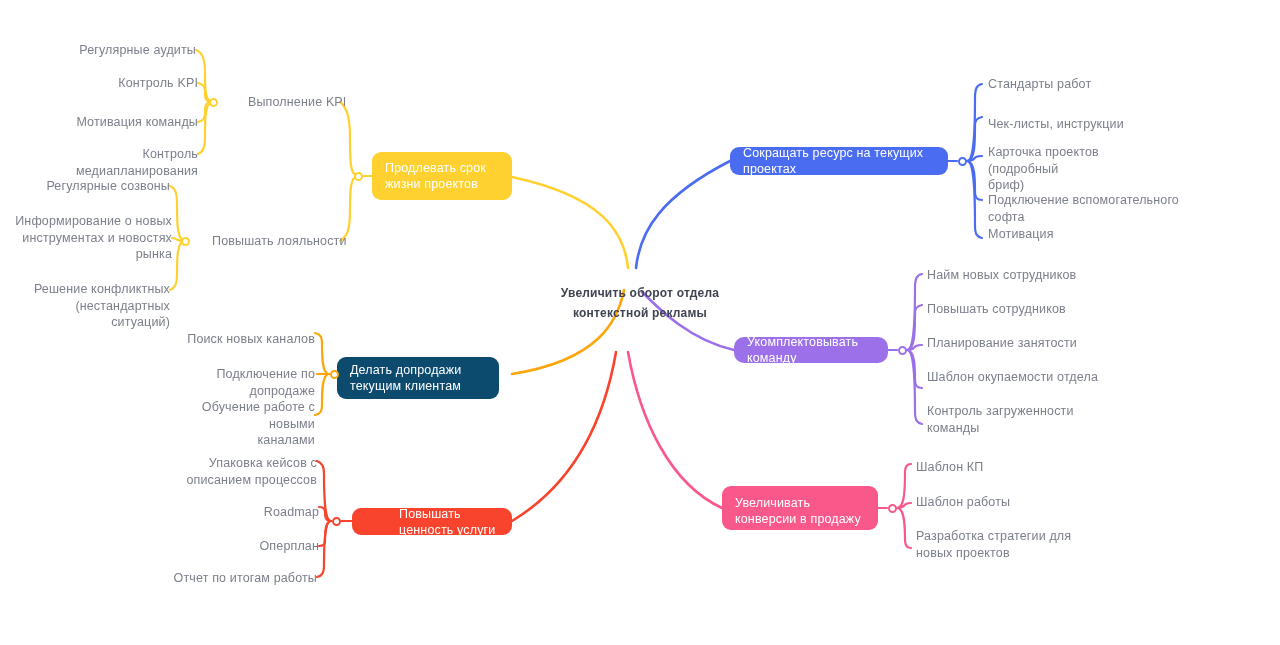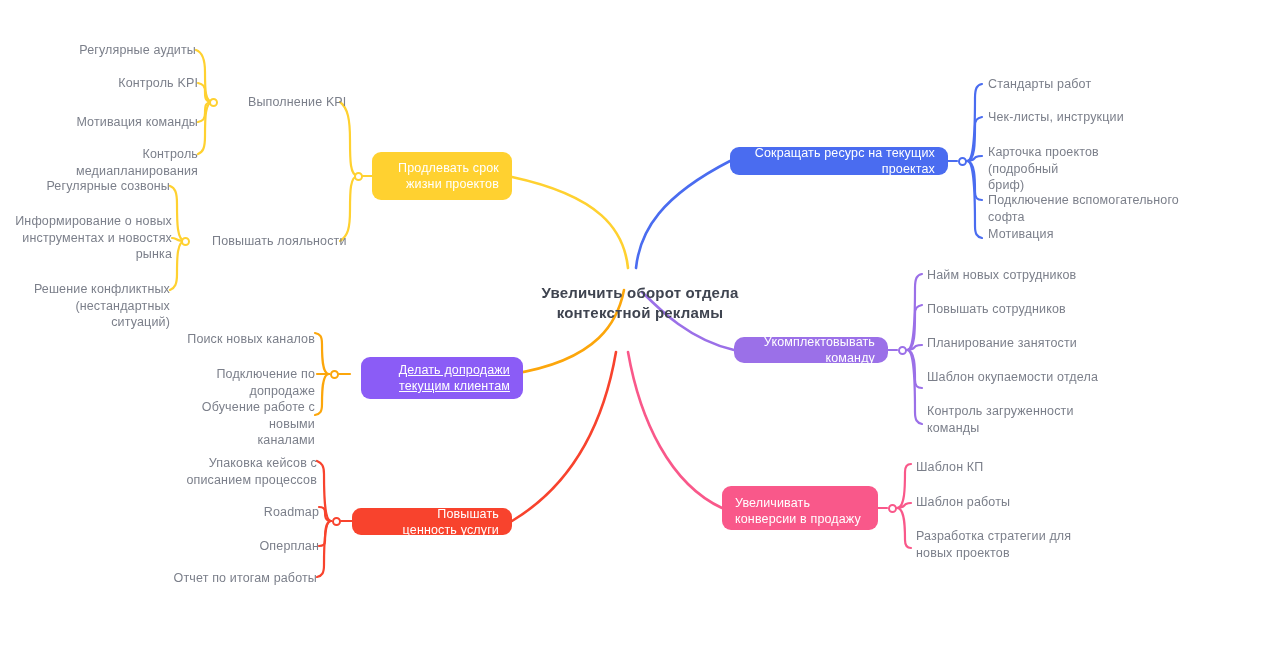--- a/index.html
+++ b/index.html
@@ -10,38 +10,38 @@
     overflow:hidden;
     position:relative;
   }
   #map{position:absolute;top:0;left:0;width:1280px;height:645px;}
   svg.links{position:absolute;top:0;left:0;width:1280px;height:645px;pointer-events:none;}
 
   .center-title{
     position:absolute;
     width:230px;
     text-align:center;
-    font-size:15px;
+    font-size:12px;
     font-weight:bold;
     line-height:20px;
     color:#3f4450;
     letter-spacing:.2px;
   }
 
   .node{
     position:absolute;
     border-radius:9px;
     color:#ffffff;
     font-size:12.5px;
     line-height:16px;
     padding:9px 13px;
     box-sizing:border-box;
     letter-spacing:.15px;
   }
-  .node.center-h{display:flex;align-items:center;text-align:right;}
+  .node.center-h{display:flex;align-items:center;}
 
   .leaf{
     position:absolute;
     font-size:12.5px;
     line-height:16.5px;
     color:#7b7f8a;
     letter-spacing:.15px;
     white-space:pre-line;
   }
   .leaf.r{text-align:right;}
@@ -130,21 +130,21 @@
   <div class="leaf l" style="left:212px;top:233px;width:160px;">Повышать лояльности</div>
   <div class="dot" style="left:181px;top:237px;border:2.2px solid #FFD130;"></div>
 
   <div class="leaf r" style="left:40px;top:178px;width:130px;">Регулярные созвоны</div>
   <div class="leaf r" style="left:10px;top:213px;width:162px;">Информирование о новых
 инструментах и новостях
 рынка</div>
   <div class="leaf r" style="left:20px;top:281px;width:150px;">Решение конфликтных
 (нестандартных ситуаций)</div>
 
-  <div class="node center-h" style="left:361px;top:357px;width:162px;height:42px;background:#8b5cf6;text-decoration:underline;">
+  <div class="node center-h" style="left:337px;top:357px;width:162px;height:42px;background:#0c4a6e;">
     <span>Делать допродажи текущим клиентам</span>
   </div>
   <div class="dot" style="left:330px;top:370px;border:2.2px solid #FCA60B;"></div>
 
   <div class="leaf r" style="left:180px;top:331px;width:135px;">Поиск новых каналов</div>
   <div class="leaf r" style="left:160px;top:366px;width:155px;">Подключение по допродаже</div>
   <div class="leaf r" style="left:155px;top:399px;width:160px;">Обучение работе с новыми
 каналами</div>
 
   <div class="node center-h" style="left:352px;top:508px;width:160px;height:27px;background:#F8432D;padding-left:47px;">
@@ -157,21 +157,21 @@
   <div class="leaf r" style="left:180px;top:504px;width:139px;">Roadmap</div>
   <div class="leaf r" style="left:180px;top:538px;width:139px;">Оперплан</div>
   <div class="leaf r" style="left:150px;top:570px;width:167px;">Отчет по итогам работы</div>
 
   <div class="node center-h" style="left:730px;top:147px;width:218px;height:28px;background:#4A6CF0;">
     <span>Сокращать ресурс на текущих проектах</span>
   </div>
   <div class="dot" style="left:958px;top:157px;border:2.2px solid #4A6CF0;"></div>
 
   <div class="leaf l" style="left:988px;top:76px;width:200px;">Стандарты работ</div>
-  <div class="leaf l" style="left:988px;top:109px;width:200px;">Чек-листы, инструкции</div>
+  <div class="leaf l" style="left:988px;top:116px;width:200px;">Чек-листы, инструкции</div>
   <div class="leaf l" style="left:988px;top:144px;width:172px;">Карточка проектов (подробный
 бриф)</div>
   <div class="leaf l" style="left:988px;top:192px;width:230px;">Подключение вспомогательного софта</div>
   <div class="leaf l" style="left:988px;top:226px;width:200px;">Мотивация</div>
 
   <div class="node center-h" style="left:734px;top:337px;width:154px;height:26px;background:#9B70E8;border-radius:10px;">
     <span>Укомплектовывать команду</span>
   </div>
   <div class="dot" style="left:898px;top:346px;border:2.2px solid #9B70E8;"></div>
 

